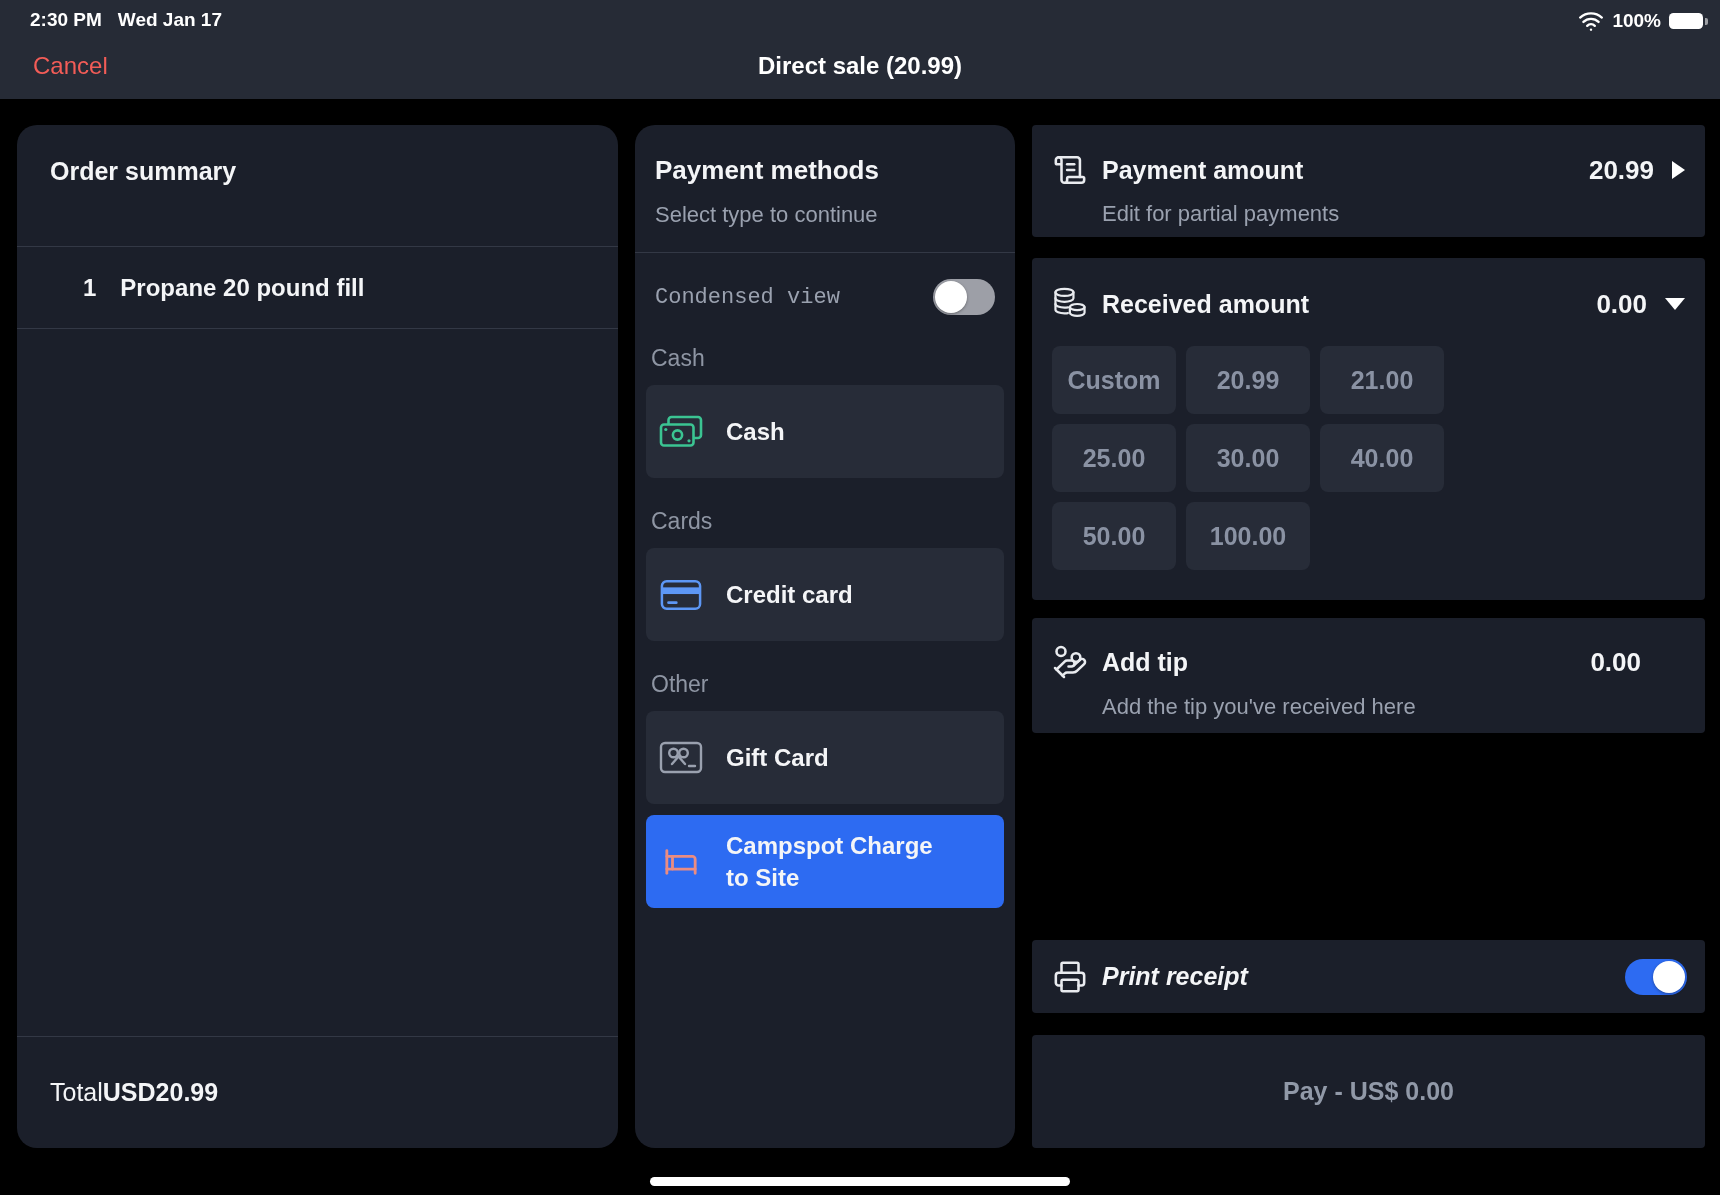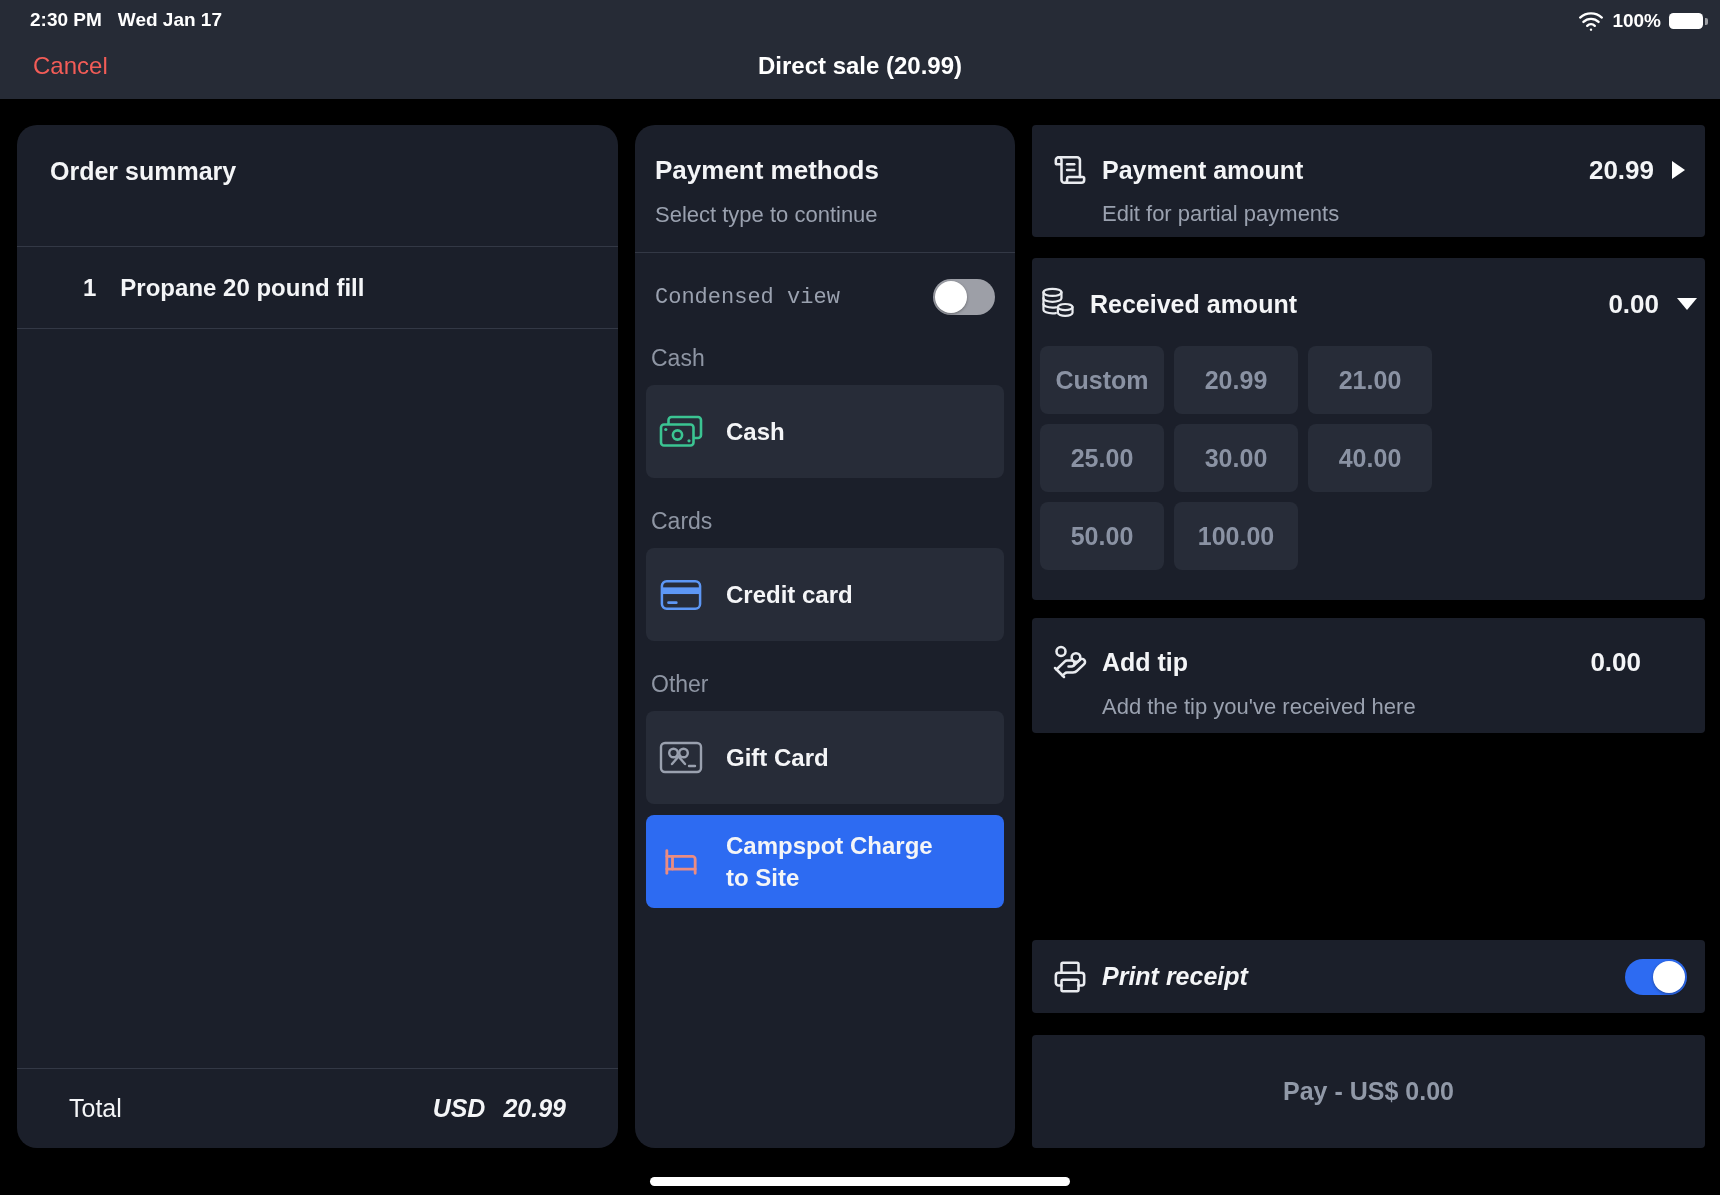--- a/index.html
+++ b/index.html
@@ -18,41 +18,41 @@
 
   
   .panel { position:absolute; background:#1b1f2a; border-radius:20px; }
   .panel-left  { left:17px;  top:125px; width:601px; height:1023px; }
   .panel-mid   { left:635px; top:125px; width:380px; height:1023px; }
 
   
   .os-header { padding:32px 33px 0; height:122px; border-bottom:1px solid #333845; font-size:25px; font-weight:700; }
   .os-item { height:82px; border-bottom:1px solid #333845; display:flex; align-items:center; padding-left:66px; font-size:24px; font-weight:700; }
   .os-item-qty { margin-right:24px; }
-  .os-total { position:absolute; left:0; right:0; bottom:0; height:80px; border-top:1px solid #333845; display:flex; align-items:center; justify-content:space-between; padding:0 52px; font-size:25px; }
+  .os-total { position:absolute; left:0; right:0; bottom:0; height:112px; border-top:1px solid #333845; display:flex; align-items:center; padding:0 33px; font-size:25px; }
   .os-total-label { font-weight:500; }
-  .os-total-right { display:flex; gap:18px; font-weight:700;font-style:italic; }
+  .os-total-right { display:flex; gap:0; font-weight:700; }
 
   
   .pm-header { padding:30px 20px 24px; border-bottom:1px solid #333845; }
   .pm-title { font-size:26px; font-weight:700; }
   .pm-sub { margin-top:16px; font-size:22px; color:#9aa1af; }
   .pm-condensed { margin:26px 20px 16px; display:flex; justify-content:space-between; align-items:center;font-family:Liberation Mono, monospace; }
   .pm-condensed-label { font-size:22px; color:#9aa1af; }
   .pm-section-label { margin:30px 16px 13px; font-size:23px; color:#8e95a3; }
   .pm-row { margin:0 11px; height:93px; background:#272c38; border-radius:8px; display:flex; align-items:center; padding:0 12px; gap:22px; cursor:pointer; }
   .pm-row-icon { width:46px; display:flex; justify-content:center; }
   .pm-row-label { font-size:24px; font-weight:700; color:#f4f5f7; }
   .pm-row-selected { background:#2d6bf2; margin-top:11px; }
   .pm-row-selected .pm-row-label { width:230px; line-height:1.3; }
 
   
   .card { position:absolute; left:1032px; width:673px; background:#1b1f2a; border-radius:4px; }
   .card-payment  { top:125px;  height:112px; padding:28px 20px 0; }
-  .card-received { top:258px;  height:342px; padding:28px 8px 0; }
+  .card-received { top:258px;  height:342px; padding:28px 20px 0; }
   .card-addtip   { top:618px;  height:115px; padding:26px 20px 0; }
   .card-print    { top:940px;  height:73px;  display:flex; align-items:center; padding:0 18px 0 20px;font-style:italic; }
   .card-pay      { top:1035px; height:113px; display:flex; align-items:center; justify-content:center; cursor:pointer; }
   .card-line { display:flex; align-items:center; gap:14px; }
   .card-icon { width:36px; display:flex; justify-content:center; }
   .card-title { font-size:25px; font-weight:700; }
   .card-sub { margin:14px 0 0 50px; font-size:22px; color:#9aa1af; }
   .card-value { margin-left:auto; font-size:26px; font-weight:700; }
   .tri-right { width:0; height:0; border-top:9px solid transparent; border-bottom:9px solid transparent; border-left:13px solid #fff; margin-left:4px; }
   .tri-down  { width:0; height:0; border-left:10px solid transparent; border-right:10px solid transparent; border-top:12px solid #fff; margin-left:4px; }

